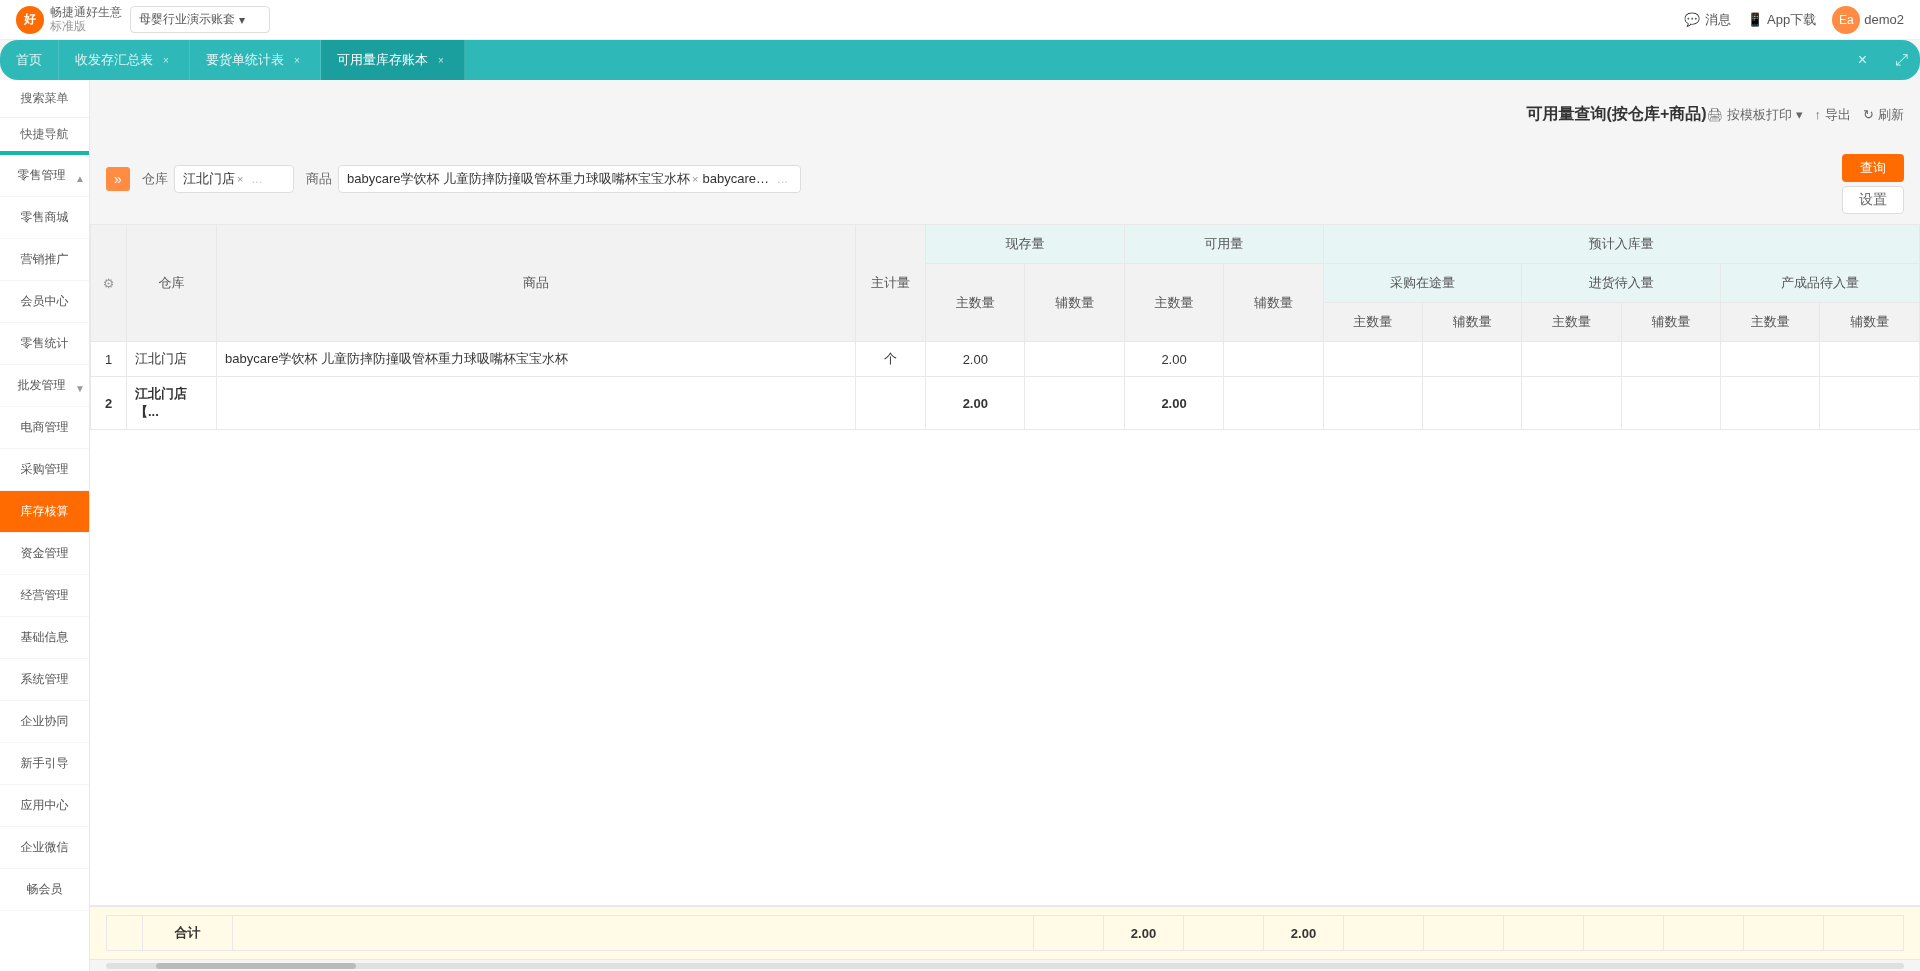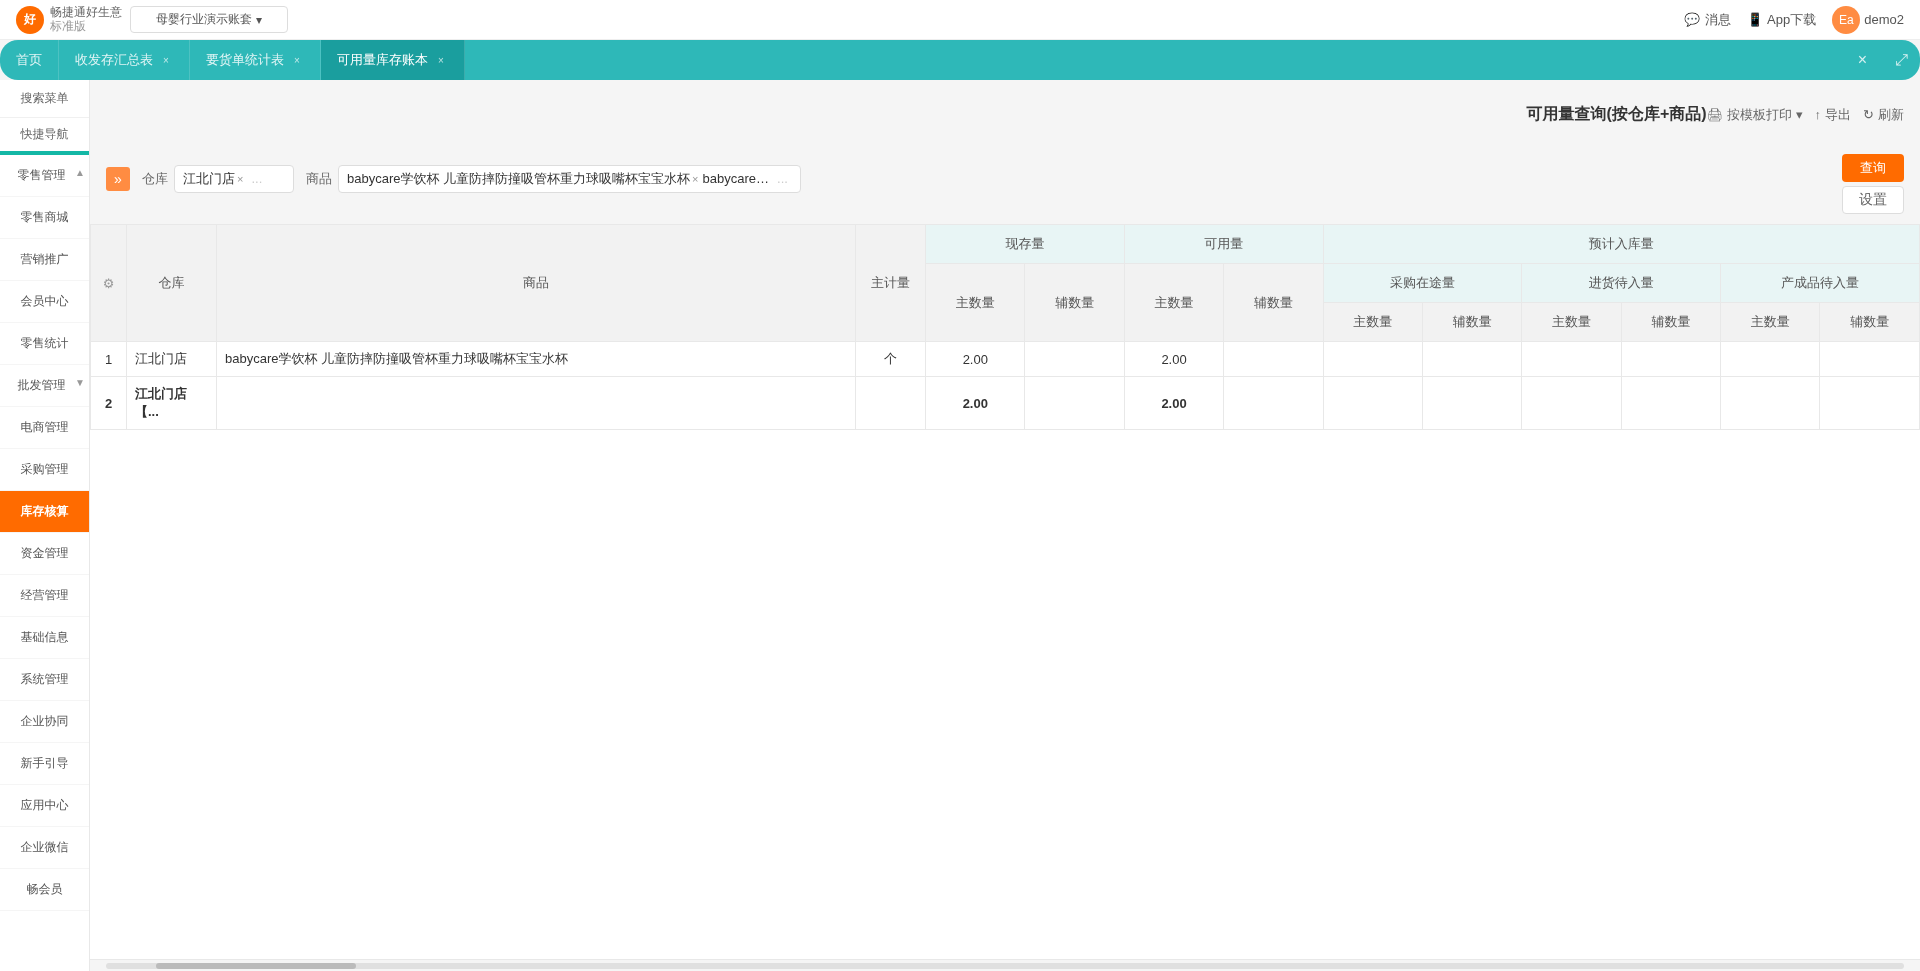--- a/index.html
+++ b/index.html
@@ -41,21 +41,21 @@
     .logo-text {
       font-size: 12px;
       color: #666;
       line-height: 1.2;
     }
     .logo-text .sub { color: #999; font-size: 12px; font-family: Liberation Mono, monospace; }
     .industry-selector {
       display: flex;
       align-items: center;
       gap: 4px;
-      padding: 4px 25px;
+      padding: 4px 8px;
       border: 1px solid #ddd;
       border-radius: 4px;
       cursor: pointer;
       font-size: 12px;
       color: #555;
       min-width: 140px;
     }
     .top-header-right {
       display: flex;
       align-items: center;
@@ -167,25 +167,25 @@
       text-align: center;
       border-bottom: 4px solid #14b8a6;
     }
     .sidebar-item {
       padding: 12px 8px;
       font-size: 12px;
       color: #555;
       cursor: pointer;
       text-align: center;
       display: flex;
-      align-items: flex-start;
+      align-items: flex-end;
       justify-content: space-between;
       border-bottom: 1px solid #f5f5f5;
     }
-    .sidebar-item.active { background: #ff6b00; color: #fff; font-weight: bold; }
+    .sidebar-item.active { background: #ff6b00; color: #fff; }
     .sidebar-item.has-arrow { padding-right: 4px; }
     .sidebar-item-label { flex: 1; text-align: center; }
     .sidebar-item .arrow { font-size: 10px; color: #999; }
 
     
     .content-area {
       flex: 1;
       display: flex;
       flex-direction: column;
       overflow: hidden;
@@ -615,20 +615,42 @@
             <td></td>
             <td></td>
             <td></td>
             <td></td>
             <td></td>
           </tr>
         </tbody>
       </table>
     </div>
 
+    <div class="table-footer">
+      <table style="width:100%; border-collapse:collapse; font-size:13px;">
+        <tbody>
+          <tr>
+            <td style="width:36px;"></td>
+            <td style="width:90px; font-weight:bold;">合计</td>
+            <td style="min-width:260px;"></td>
+            <td style="width:70px;"></td>
+            <td style="text-align:center; font-weight:bold; width:80px;">2.00</td>
+            <td style="width:80px;"></td>
+            <td style="text-align:center; font-weight:bold; width:80px;">2.00</td>
+            <td style="width:80px;"></td>
+            <td style="width:80px;"></td>
+            <td style="width:80px;"></td>
+            <td style="width:80px;"></td>
+            <td style="width:80px;"></td>
+            <td style="width:80px;"></td>
+            <td style="width:80px;"></td>
+          </tr>
+        </tbody>
+      </table>
+    </div>
 
     <div class="bottom-scrollbar">
       <div class="scrollbar-track">
         <div class="scrollbar-thumb"></div>
       </div>
     </div>
 
   </div>
 </div>
 

